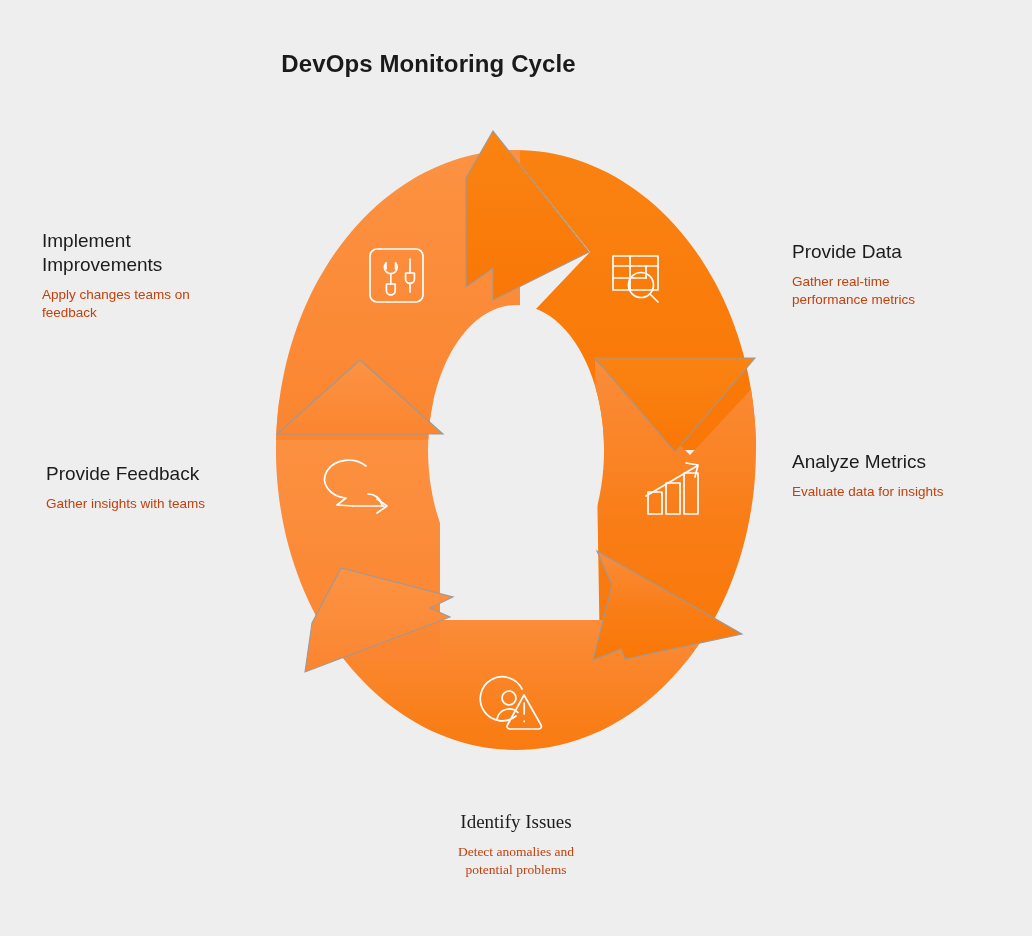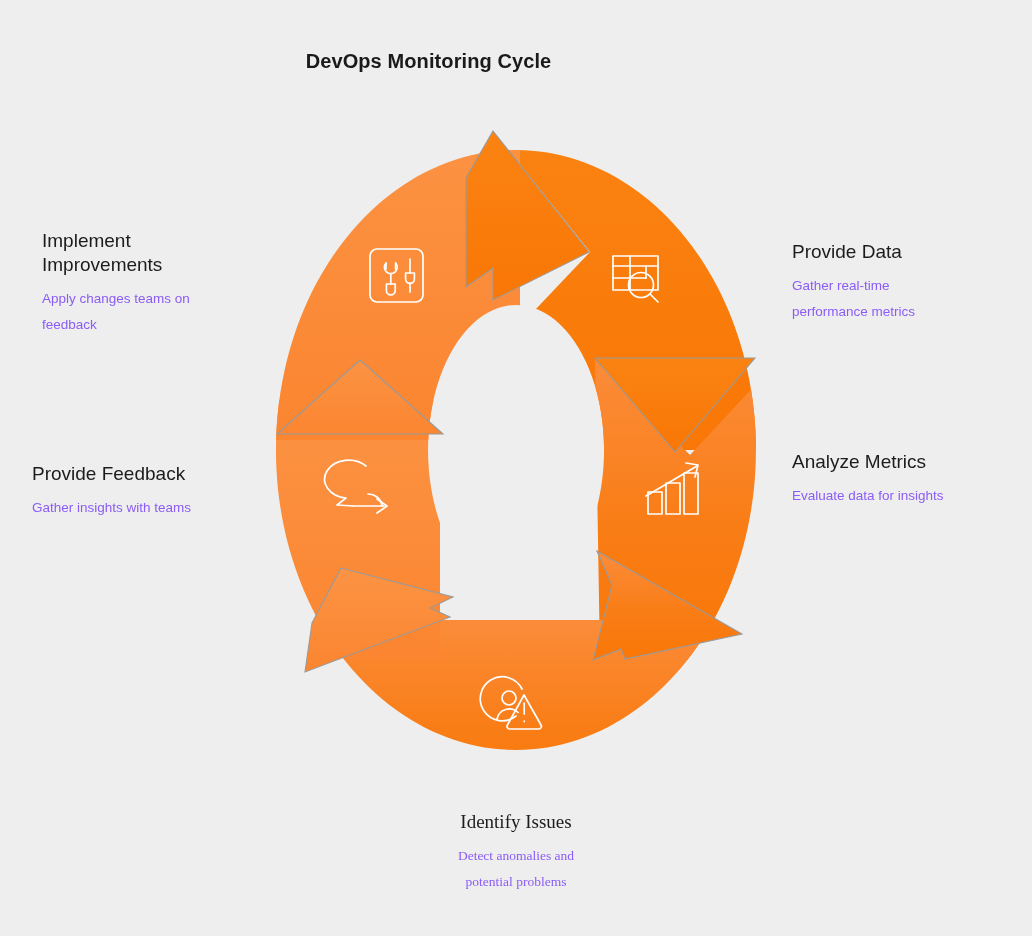--- a/index.html
+++ b/index.html
@@ -19,21 +19,21 @@
     position: relative;
     width: 1032px;
     height: 936px;
   }
   #diagram-title {
     position: absolute;
     left: 0;
     top: 50px;
     width: 857px;
     text-align: center;
-    font-size: 20px;
+    font-size: 24px;
     font-weight: bold;
     color: #1a1a1a;
     letter-spacing: 0.1px;
   }
   #cycle-svg {
     position: absolute;
     left: 0;
     top: 0;
     width: 1032px;
     height: 936px;
@@ -43,34 +43,34 @@
     color: #222222;
   }
   .node-label .node-title {
     font-size: 19px;
     color: #1c1c1c;
     line-height: 24px;
     white-space: pre-line;
   }
   .node-label .node-desc {
     font-size: 13.5px;
-    color: #8b5cf6;
-    line-height: 26px;
+    color: #c2410c;
+    line-height: 18px;
     margin-top: 9px;
     white-space: pre-line;
   }
   .align-right { text-align: left; }
   .align-left  { text-align: left;  }
   .align-center{ text-align: center;}
 
   
   #label-collect   { left: 792px; top: 240px; width: 210px; }
   #label-analyze   { left: 792px; top: 450px; width: 215px; }
   #label-identify  { left: 396px; top: 810px; width: 240px; font-family: Liberation Serif, serif; }
-  #label-feedback  { left: 32px;  top: 462px; width: 206px; }
+  #label-feedback  { left: 46px;  top: 462px; width: 206px; }
   #label-implement { left: 42px;  top: 229px; width: 196px; }
 </style>
 </head>
 <body>
 
 <div id="stage">
 
   <div id="diagram-title">DevOps Monitoring Cycle</div>
 
   <svg id="cycle-svg" viewBox="0 0 1032 936" aria-hidden="true">

